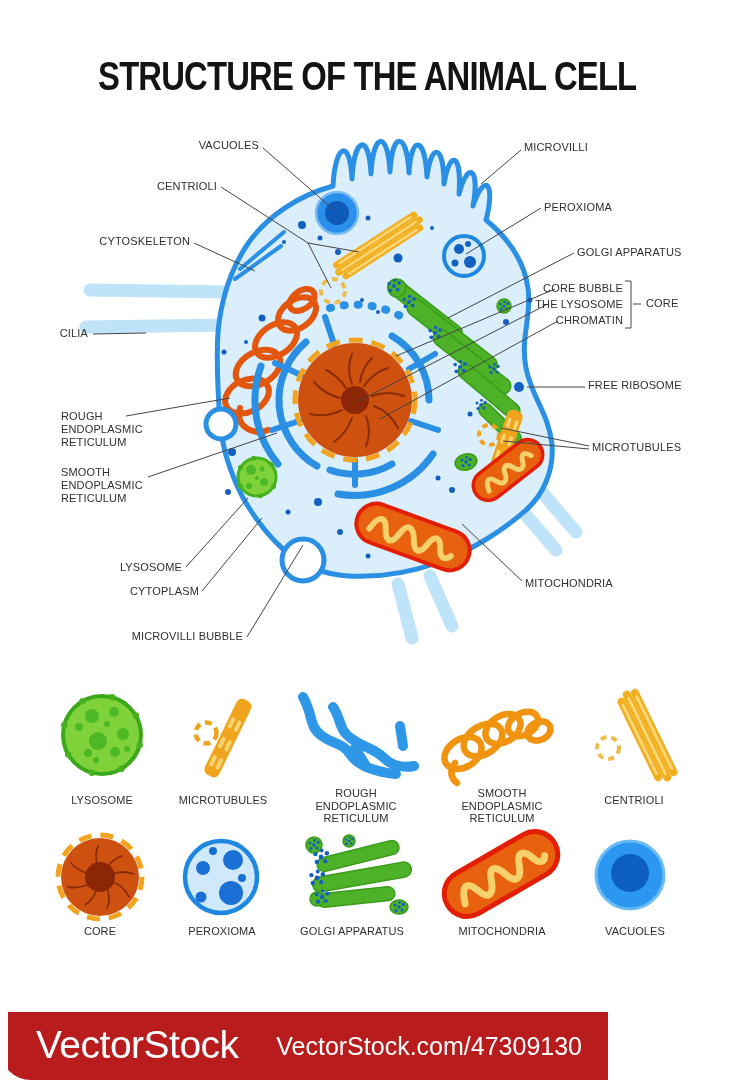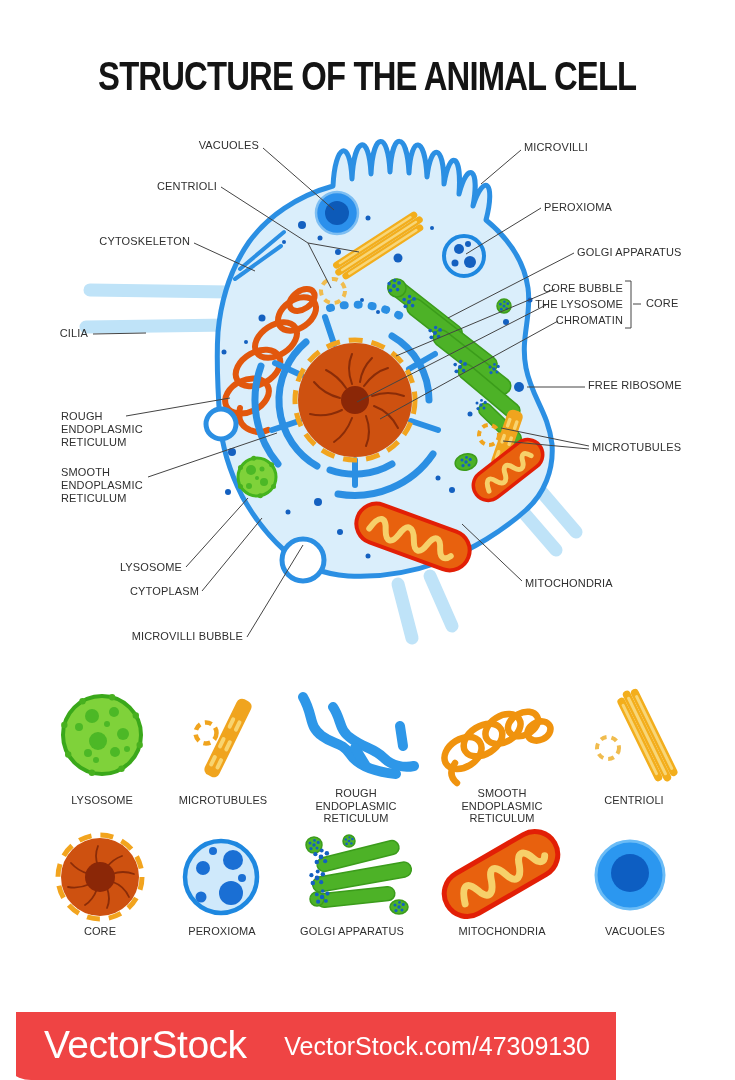--- a/index.html
+++ b/index.html
@@ -7,21 +7,21 @@
          font-family:"Liberation Sans",sans-serif;border-radius:31px;}
   .title{position:absolute;left:0;top:54px;width:735px;text-align:center;color:#141414;
          font-weight:700;font-size:40px;letter-spacing:-1px;white-space:nowrap;}
   .title span{display:inline-block;transform:scaleX(.82);transform-origin:center;}
   .diagram-svg{position:absolute;left:0;top:0;}
   .lbl{position:absolute;font-size:11px;line-height:13px;color:#2f2f2f;letter-spacing:.15px;
        white-space:pre-line;}
   .r{text-align:right;}
   .leg{position:absolute;width:150px;text-align:center;font-size:11px;line-height:12.5px;
        color:#2f2f2f;letter-spacing:.1px;white-space:pre-line;}
-  .footer{position:absolute;left:16px;top:1012px;width:600px;height:68px;background:#ef4444;}
+  .footer{position:absolute;left:8px;top:1012px;width:600px;height:68px;background:#b91c1c;}
   .brand{position:absolute;left:28px;top:0;height:68px;line-height:66px;color:#fff;
          font-size:39px;font-weight:500;letter-spacing:-.5px;}
   .wurl{position:absolute;right:26px;top:0;height:68px;line-height:68px;color:#fff;
         font-size:25px;font-weight:400;}
 </style>
 </head>
 <body>
 
 <div class="stage">
 

